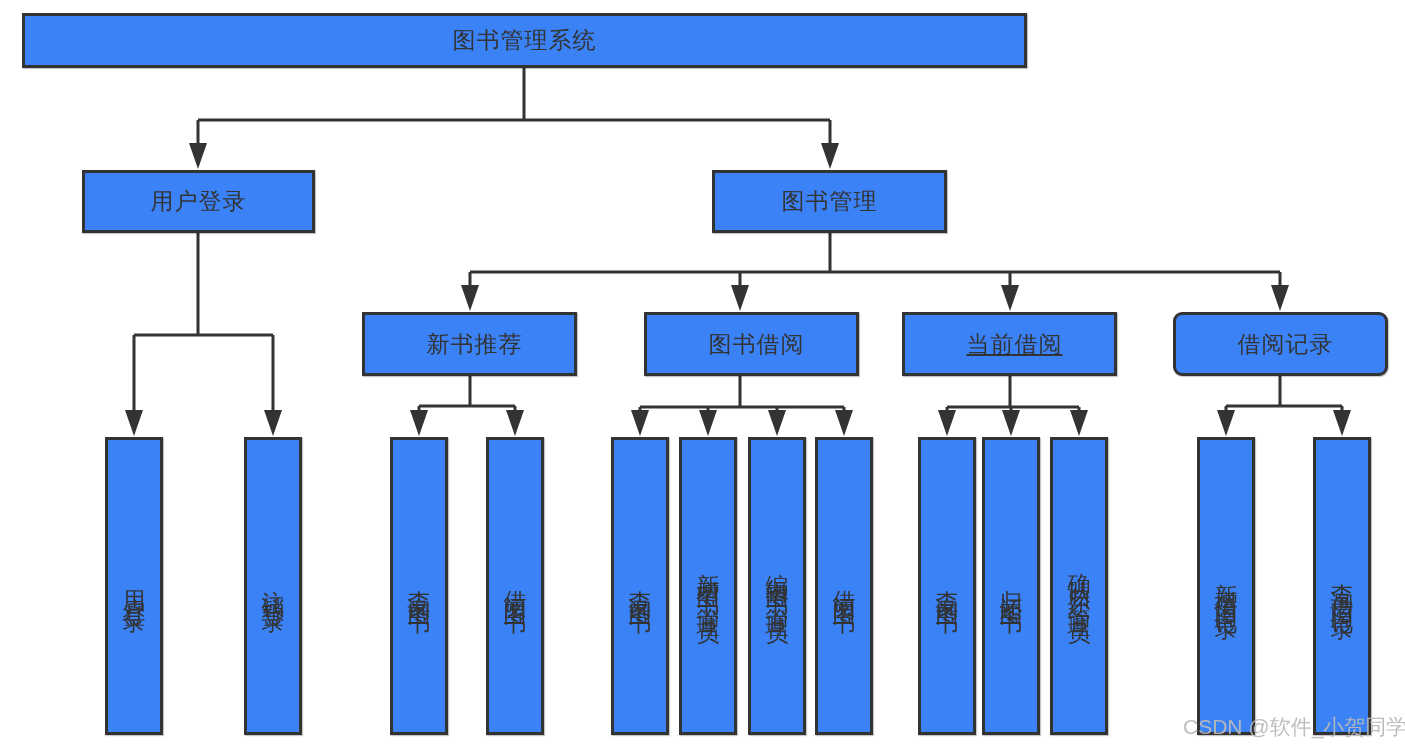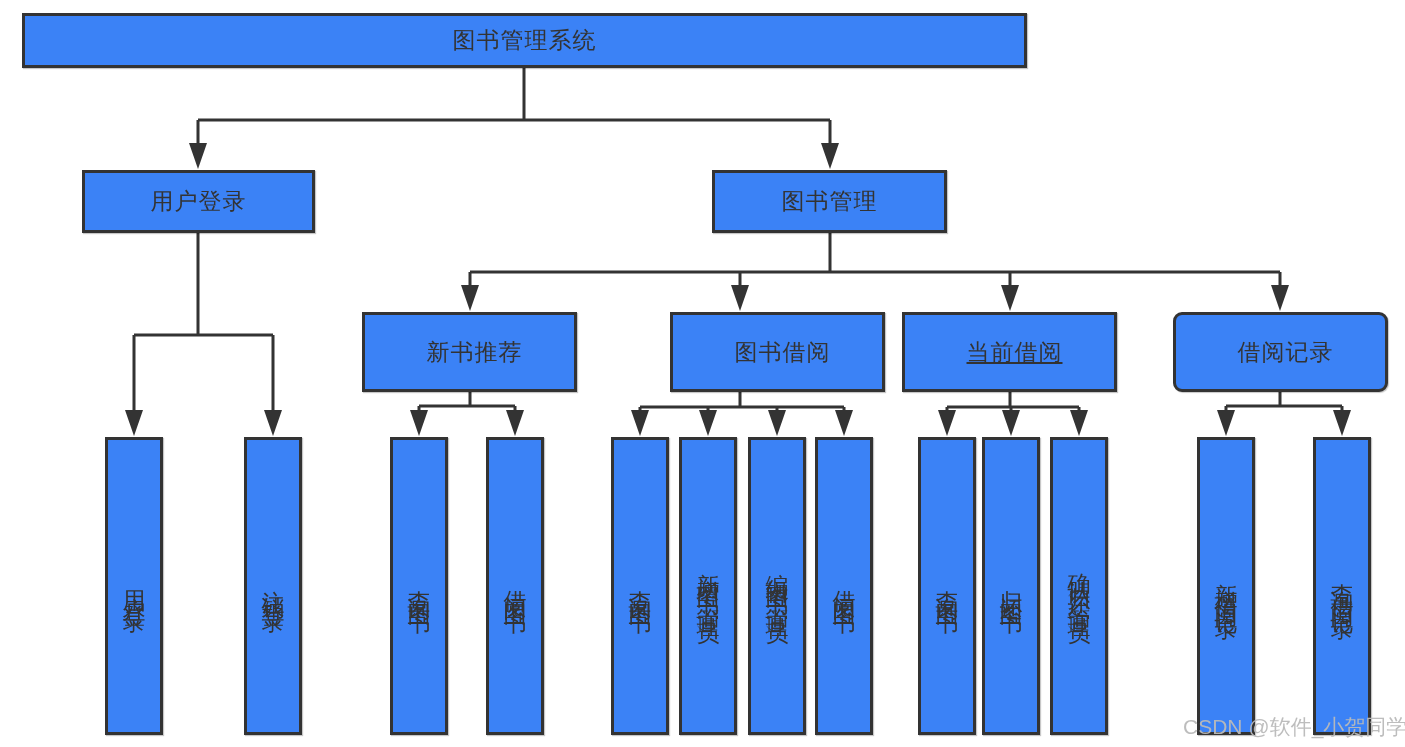--- a/index.html
+++ b/index.html
@@ -38,23 +38,23 @@
     font-size: 23px;
     letter-spacing: 1px;
     box-shadow: 1px 1px 1px rgba(0,0,0,0.22);
   }
   
   .n-root   { left: 22px;   top: 13px;  width: 1005px; height: 55px; }
   
   .n-login  { left: 82px;   top: 170px; width: 233px;  height: 63px; }
   .n-mgmt   { left: 712px;  top: 170px; width: 235px;  height: 63px; }
   
-  .lvl3     { top: 312px; width: 215px; height: 80px; padding-left: 10px; }
+  .lvl3     { top: 312px; width: 215px; height: 64px; padding-left: 10px; }
   .n-newrec { left: 362px; }
-  .n-borrow { left: 670px; }
+  .n-borrow { left: 644px; }
   .n-cur    { left: 902px; text-decoration: underline; }
   .n-rec    { left: 1173px; border-radius: 9px; }
   
   .leaf { top: 437px; width: 58px; height: 298px; }
   .vtext {
     writing-mode: vertical-rl;
     -webkit-writing-mode: vertical-rl;
     text-orientation: mixed;
     -webkit-text-orientation: mixed;
     font-size: 23px;

